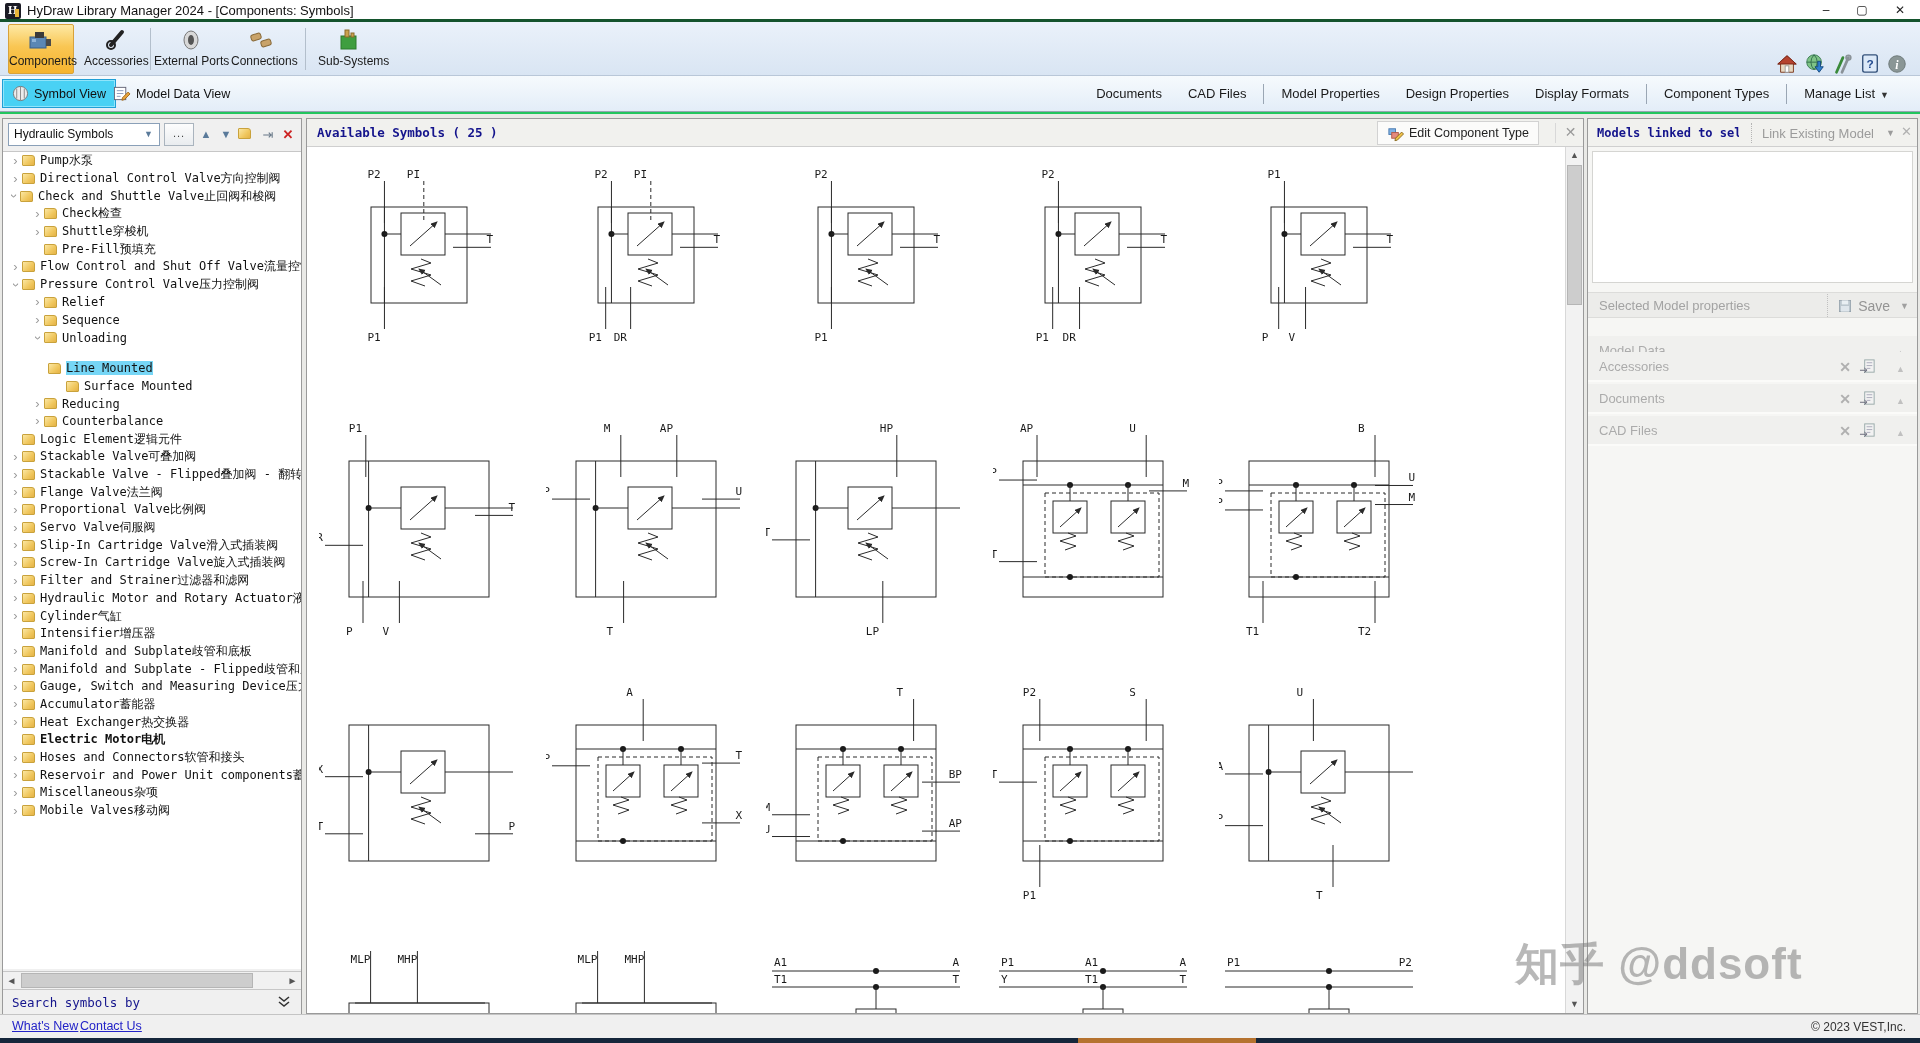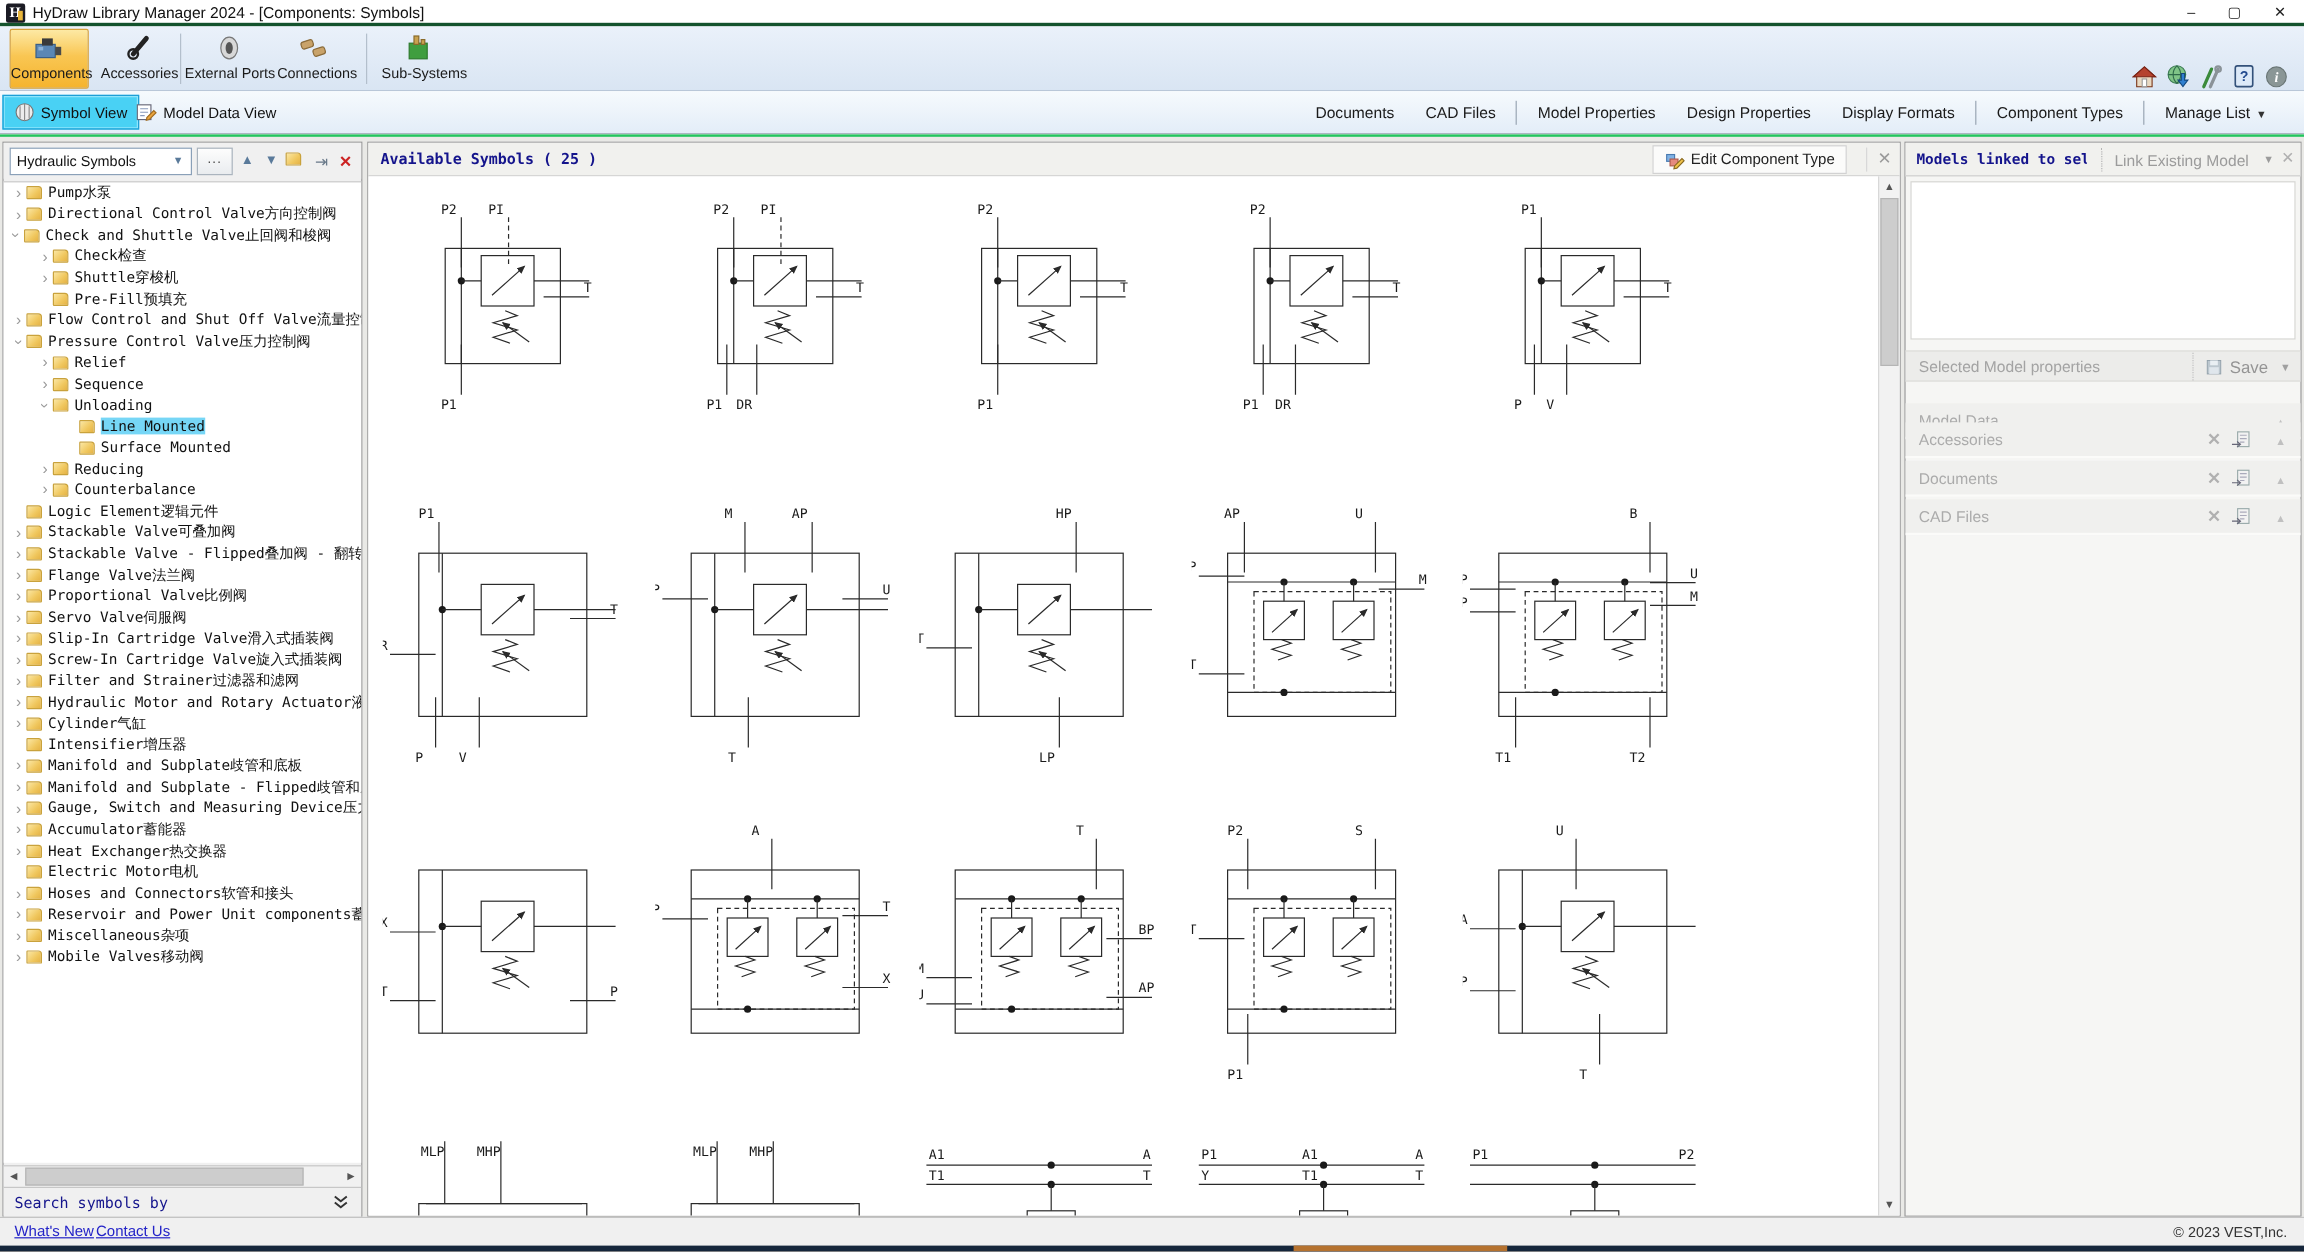--- a/index.html
+++ b/index.html
@@ -282,21 +282,21 @@
           <div class="trow" style="padding-left:28px;">
             <span class="arr">›</span>
             <span class="folder"></span>
             <span class="tlabel">Sequence</span>
           </div>
           <div class="trow" style="padding-left:28px;">
             <span class="arr exp">›</span>
             <span class="folder"></span>
             <span class="tlabel">Unloading</span>
           </div>
-          <div class="trow sel" style="padding-left:50px;">
+          <div class="trow sel" style="padding-left:32px;margin-top:13px;">
             <span class="arr"></span>
             <span class="folder"></span>
             <span class="tlabel">Line Mounted</span>
           </div>
           <div class="trow" style="padding-left:50px;">
             <span class="arr"></span>
             <span class="folder"></span>
             <span class="tlabel">Surface Mounted</span>
           </div>
           <div class="trow" style="padding-left:28px;">
@@ -387,21 +387,21 @@
           <div class="trow" style="padding-left:6px;">
             <span class="arr">›</span>
             <span class="folder"></span>
             <span class="tlabel">Accumulator蓄能器</span>
           </div>
           <div class="trow" style="padding-left:6px;">
             <span class="arr">›</span>
             <span class="folder"></span>
             <span class="tlabel">Heat Exchanger热交换器</span>
           </div>
-          <div class="trow" style="padding-left:6px;">
+          <div class="trow" style="padding-left:6px;font-weight:bold;">
             <span class="arr"></span>
             <span class="folder"></span>
             <span class="tlabel">Electric Motor电机</span>
           </div>
           <div class="trow" style="padding-left:6px;">
             <span class="arr">›</span>
             <span class="folder"></span>
             <span class="tlabel">Hoses and Connectors软管和接头</span>
           </div>
           <div class="trow" style="padding-left:6px;">
@@ -954,20 +954,21 @@
 
   <div id="statusbar">
     <span id="copyright">© 2023 VEST,Inc.</span>
   <span class="slink" style="left: 12px;">What's New</span>
       <span class="slink" style="left: 80px;">Contact Us</span>
     </div>
   <div id="taskbar">
       <div class="orange"></div>
     </div>
 
+  <div id="watermark">知乎 @ddsoft</div>
 
   <svg width="0" height="0" style="position:absolute;">
     <defs>
       <marker id="ah" markerWidth="8" markerHeight="8" refX="6" refY="3" orient="auto">
         <path d="M0,0 L7,3 L0,6 Z" fill="#2a2a2a" stroke="none"></path>
       </marker>
     </defs>
   </svg>
 </div>
 

